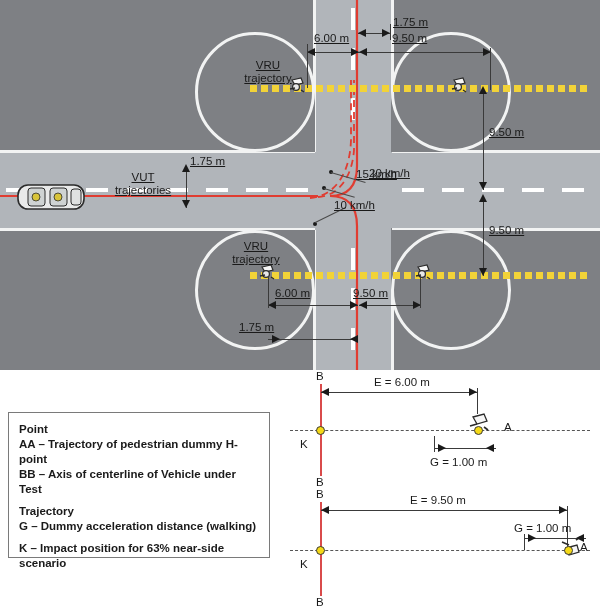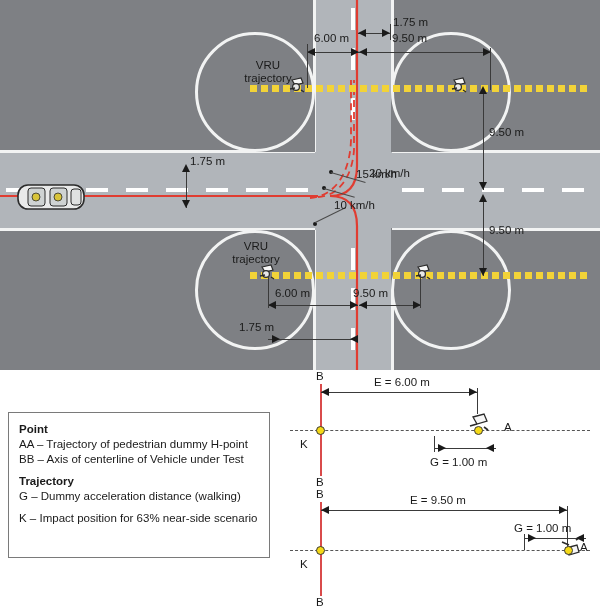--- a/index.html
+++ b/index.html
@@ -27,21 +27,21 @@
   .dash-v{position:absolute;width:4px;height:22px;background:#fff;left:351px;}
 
   
   .vru-line{position:absolute;height:7px;}
   .vru-line b{position:absolute;top:0;width:7px;height:7px;background:#f2d338;}
 
   
   #traj{position:absolute;left:0;top:0;width:600px;height:370px;}
 
   
-  .lbl{position:absolute;font-size:11.5px;line-height:13px;white-space:nowrap;color:#1a1a1a;}
+  .lbl{position:absolute;font-size:11.5px;line-height:13px;white-space:nowrap;color:#1a1a1a;text-decoration:underline;}
   .lbl.c{text-align:center;}
 
   
   .dim{position:absolute;background:#3a3a3a;}
   .dim-h{height:1px;}
   .dim-v{width:1px;}
   .ar{position:absolute;width:0;height:0;}
   .ar-l{border-top:4px solid transparent;border-bottom:4px solid transparent;border-right:8px solid #1a1a1a;}
   .ar-r{border-top:4px solid transparent;border-bottom:4px solid transparent;border-left:8px solid #1a1a1a;}
   .ar-u{border-left:4px solid transparent;border-right:4px solid transparent;border-bottom:8px solid #1a1a1a;}
@@ -57,21 +57,21 @@
   
   .lead{position:absolute;background:#4a4a4a;height:1px;transform-origin:0 0;}
   .dot{position:absolute;width:4px;height:4px;border-radius:50%;background:#1a1a1a;}
 
   
   #bottom{position:absolute;left:0;top:370px;width:600px;height:238px;background:#fff;}
 
   #legend{position:absolute;left:8px;top:42px;width:262px;height:146px;
           border:1px solid #7a7a7a;box-sizing:border-box;padding:9px 10px;background:#fff;}
   #legend .h{font-weight:bold;font-size:11.5px;line-height:15px;}
-  #legend .r{font-size:11.5px;line-height:15px;}
+  #legend .r{font-size:11.5px;line-height:15px;font-weight:bold;}
   #legend .sp{height:7px;}
 
   .detail{position:absolute;}
   .axisB{position:absolute;width:2px;background:#d94b4b;}
   .axisA{position:absolute;height:0;border-top:1px dashed #555;}
   .kpt{position:absolute;width:9px;height:9px;border-radius:50%;background:#f5d916;border:1px solid #3a3a3a;box-sizing:border-box;}
   .dlbl{position:absolute;font-size:11.5px;white-space:nowrap;}
 </style>
 </head>
 <body>
@@ -250,20 +250,24 @@
   </svg>
 
   <div class="lbl c" style="left:238px;top:59px;width:60px;">
     <div>VRU</div>
     <div>trajectory</div>
   </div>
   <div class="lbl c" style="left:226px;top:240px;width:60px;">
     <div>VRU</div>
     <div>trajectory</div>
   </div>
+  <div class="lbl c" style="left:104px;top:171px;width:78px;">
+    <div>VUT</div>
+    <div>trajectories</div>
+  </div>
 
   <div class="dot" style="left:329px;top:170px;"></div>
   <div class="lead" style="left:331px;top:172px;width:36px;transform:rotate(16deg);"></div>
   <div class="lbl" style="left:369px;top:167px;">20 km/h</div>
 
   <div class="dot" style="left:322px;top:186px;"></div>
   <div class="lead" style="left:324px;top:188px;width:32px;transform:rotate(16deg);"></div>
   <div class="lbl" style="left:356px;top:168px;">15 km/h</div>
 
   <div class="dot" style="left:313px;top:222px;"></div>

